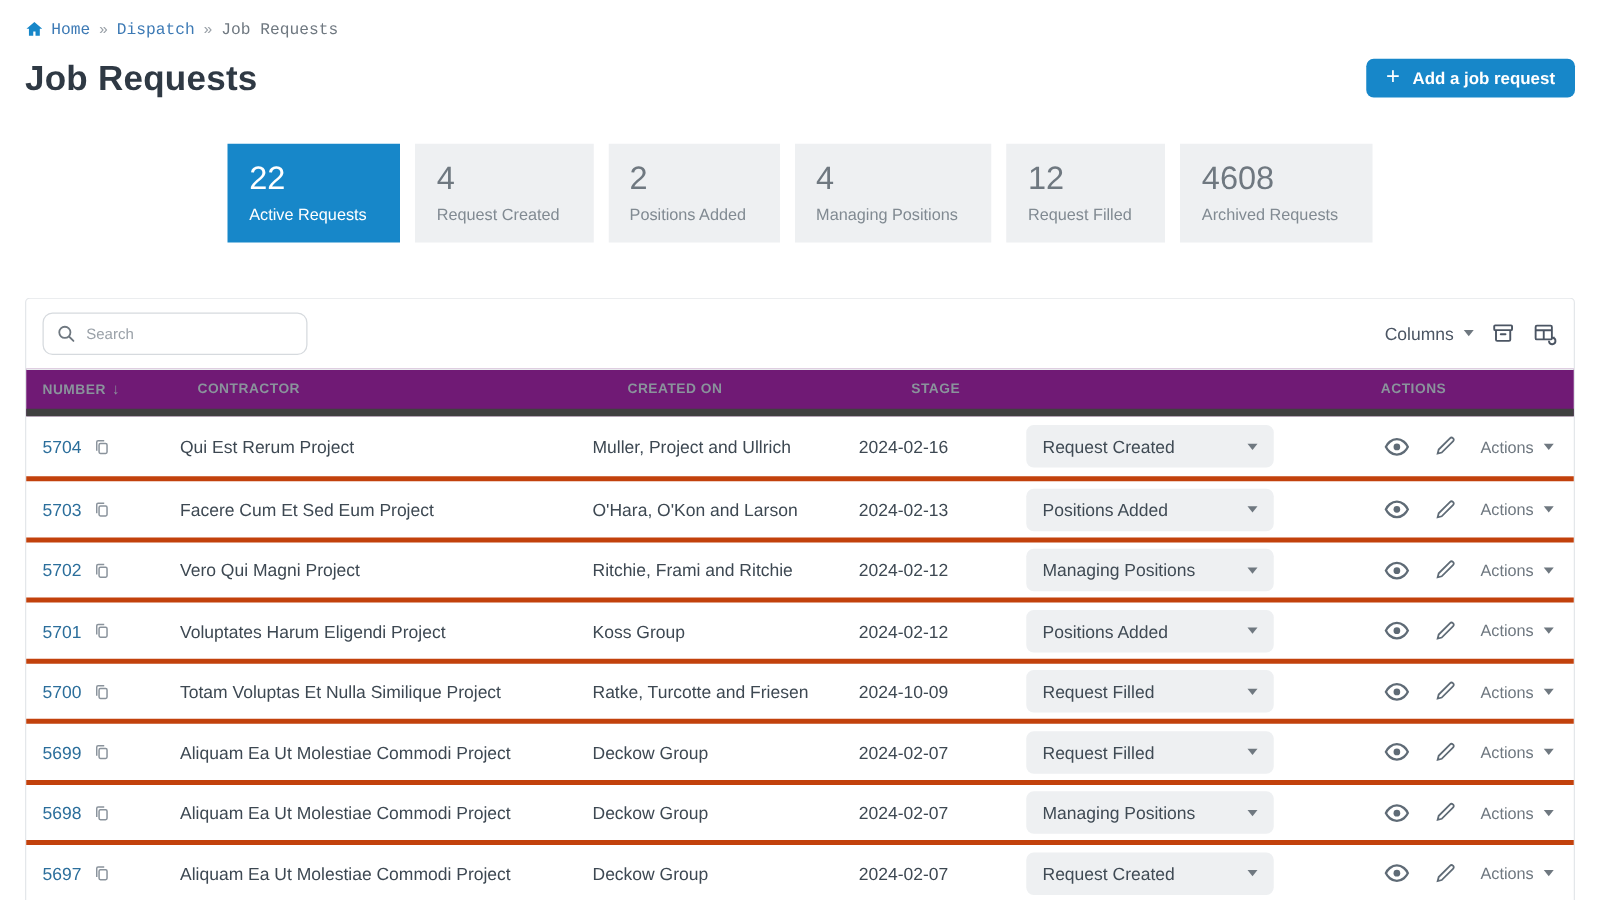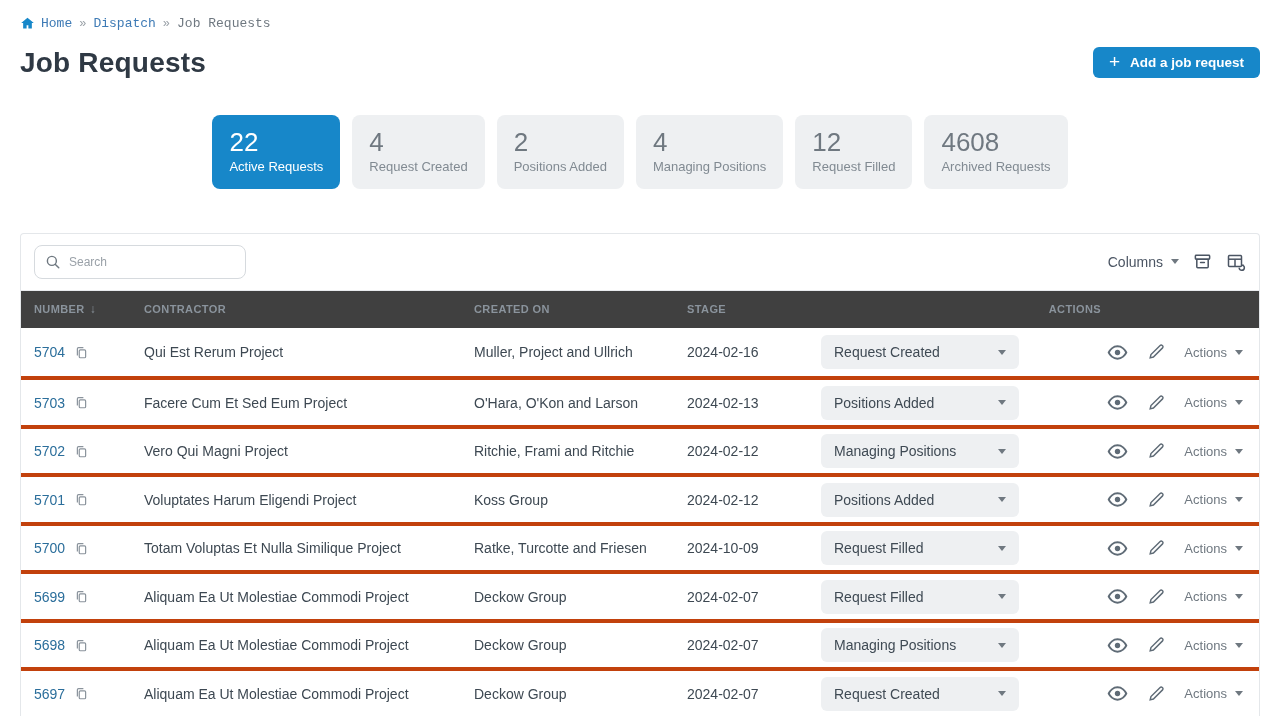--- a/index.html
+++ b/index.html
@@ -18,23 +18,23 @@
   
   .title-row { display:flex; align-items:flex-start; justify-content:space-between; margin-top:16px; }
   h1 { font-size:28px; font-weight:700; color:#2f3944; letter-spacing:0.2px; }
   .add-btn { display:flex; align-items:center; gap:10px; background:#1787c9; color:#fff;
     border:none; border-radius:6px; height:31px; padding:0 16px; font-size:13.5px; font-weight:600;
     cursor:pointer; font-family:inherit; }
   .add-btn .plus { font-size:19px; font-weight:400; line-height:1; margin-top:-2px; }
 
   
   .stats { display:flex; justify-content:center; gap:12px; margin-top:36px; }
-  .stat-card { background:#eef0f2; border-radius:8px; padding:13px 17px 15px 17px; min-width:108px; }
+  .stat-card { background:#eef0f2; border-radius:0; padding:13px 27px 15px 17px; min-width:108px; }
   .stat-card .val { font-size:26px; color:#6f7880; font-weight:400; line-height:1.15; }
-  .stat-card .lbl { font-size:13px; color:#818a92; margin-top:1px; white-space:nowrap; }
+  .stat-card .lbl { font-size:13px; color:#818a92; margin-top:6px; white-space:nowrap; }
   .stat-card.active { background:#1787c9; }
   .stat-card.active .val, .stat-card.active .lbl { color:#ffffff; }
 
   
   .table-card { margin:44px 20px 0 20px; border:1px solid #e4e7ea; border-bottom:none;
     border-radius:4px 4px 0 0; background:#fff; width:1240px; }
   .toolbar { display:flex; align-items:center; justify-content:space-between; padding:11px 13px; }
   .search-box { display:flex; align-items:center; gap:8px; width:212px; height:34px;
     border:1px solid #d6dade; border-radius:8px; padding:0 10px; color:#6f7880; }
   .search-box input { border:none; outline:none; width:100%; font-size:12px; color:#3d4852;
@@ -43,22 +43,22 @@
   .toolbar-right { display:flex; align-items:center; gap:14px; color:#4b5563; }
   .columns-dd { display:flex; align-items:center; gap:8px; font-size:14px; cursor:pointer; color:#4b5563; }
   .icon-btn { display:inline-flex; align-items:center; justify-content:center; cursor:pointer; color:#4b5563; }
 
   .caret { width:0; height:0; border-left:4.5px solid transparent; border-right:4.5px solid transparent;
     border-top:5.5px solid #6f7880; display:inline-block; }
 
   
   .thead, .trow { display:grid; grid-template-columns:110px 330px 213px 134px 280px 1fr;
     align-items:center; padding:0 13px; }
-  .thead { height:38px; background:#404040; border-top:1px solid #e9ebee; border-bottom:1px solid #404040;
-    font-size:11px; font-weight:600; letter-spacing:0.4px; color:#8a939c; text-transform:none; }
+  .thead { height:38px; background:#701a75; border-top:1px solid #e9ebee; border-bottom:6px solid #404040;
+    font-size:11px; font-weight:600; letter-spacing:0.4px; color:#8a939c; text-transform:none;gap:14px; }
   .thead .h-actions { text-align:right; }
   .sort-ic { color:#8a939c; font-size:12px; margin-left:5px; }
   .trow { height:48.5px; font-size:14px; }
   .trow + .trow { border-top:4px solid #c2410c; }
   .num-cell { display:flex; align-items:center; gap:9px; }
   .num-link { color:#2b6e9b; text-decoration:none; cursor:pointer; }
   .copy-btn { color:#8a939c; }
   .stage-select { display:flex; align-items:center; justify-content:space-between; width:198px;
     height:34px; background:#eef0f2; border-radius:6px; padding:0 13px; font-size:14px;
     color:#3f4a54; cursor:pointer; }

